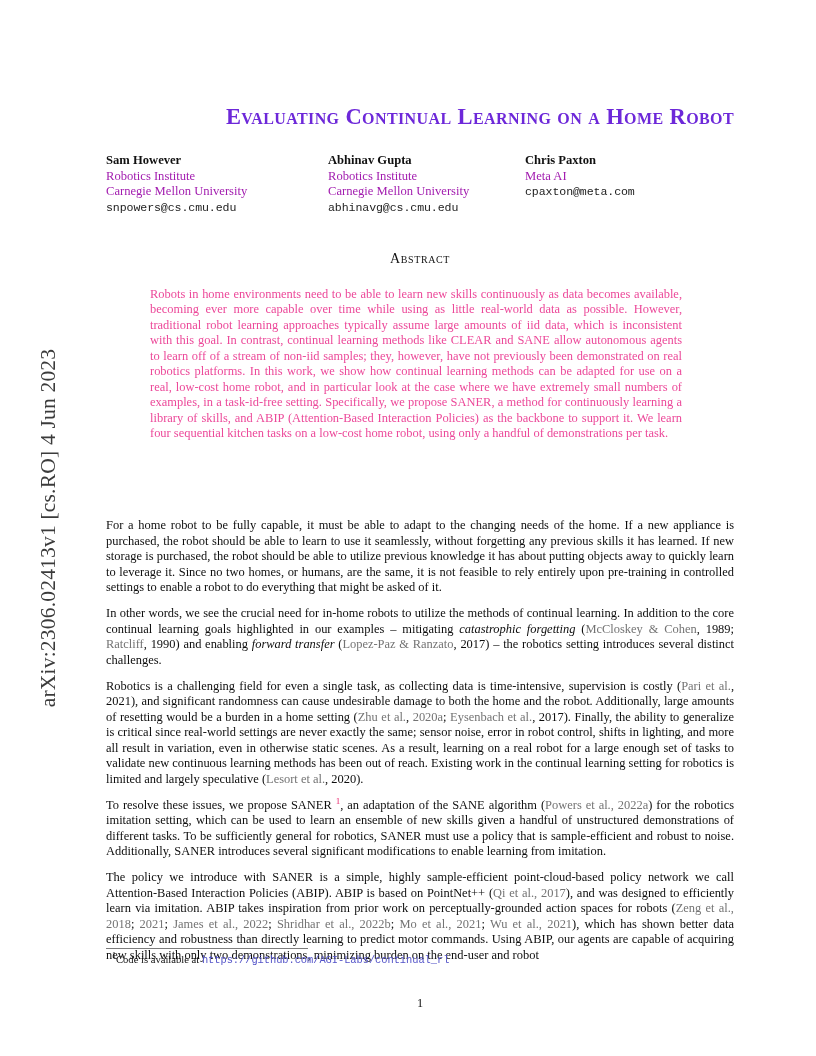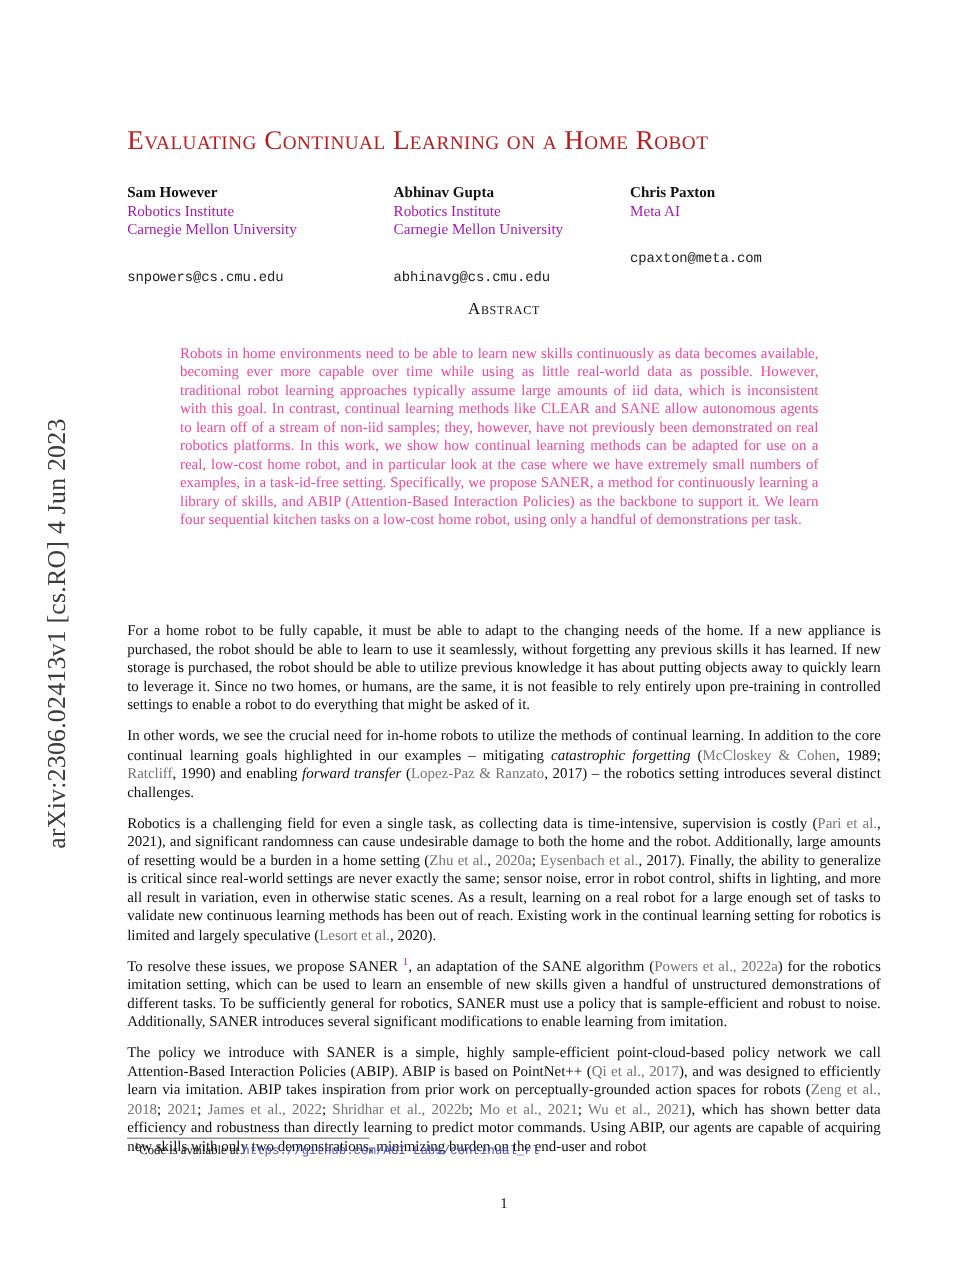--- a/index.html
+++ b/index.html
@@ -63,26 +63,26 @@
     border-top: 1.1px solid #8a8a8a;
     width: 100%;
   }
 
   
   #paper-title {
     position: absolute;
     left: 0;
     top: 104px;
     width: 628px;
-    text-align: left;
+    text-align: right;
     font-size: 22.5px;
     font-variant: small-caps;
     letter-spacing: 0.4px;
-    color: #b91c1c;
-    font-weight: normal;
+    color: #6d28d9;
+    font-weight: bold;
     margin: 0;
   }
 
   
   #authors {
     position: absolute;
     left: 0;
     top: 153px;
     width: 628px;
     display: block;
@@ -104,21 +104,20 @@
     font-size: 12.6px;
     line-height: 15.5px;
     color: #a21caf;
   }
   .author-email {
     font-family: "Liberation Mono", "DejaVu Sans Mono", monospace;
     font-size: 11.6px;
     line-height: 16px;
     color: #222;
     letter-spacing: -0.1px;
-    margin-top: 24px;
   }
 
   
   #abstract-heading {
     position: absolute;
     left: 0;
     top: 251px;
     width: 628px;
     text-align: center;
     font-size: 14px;

